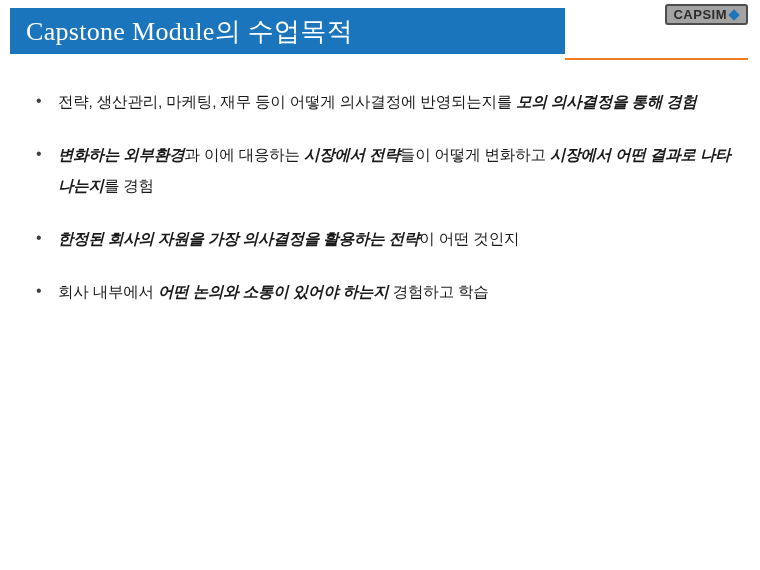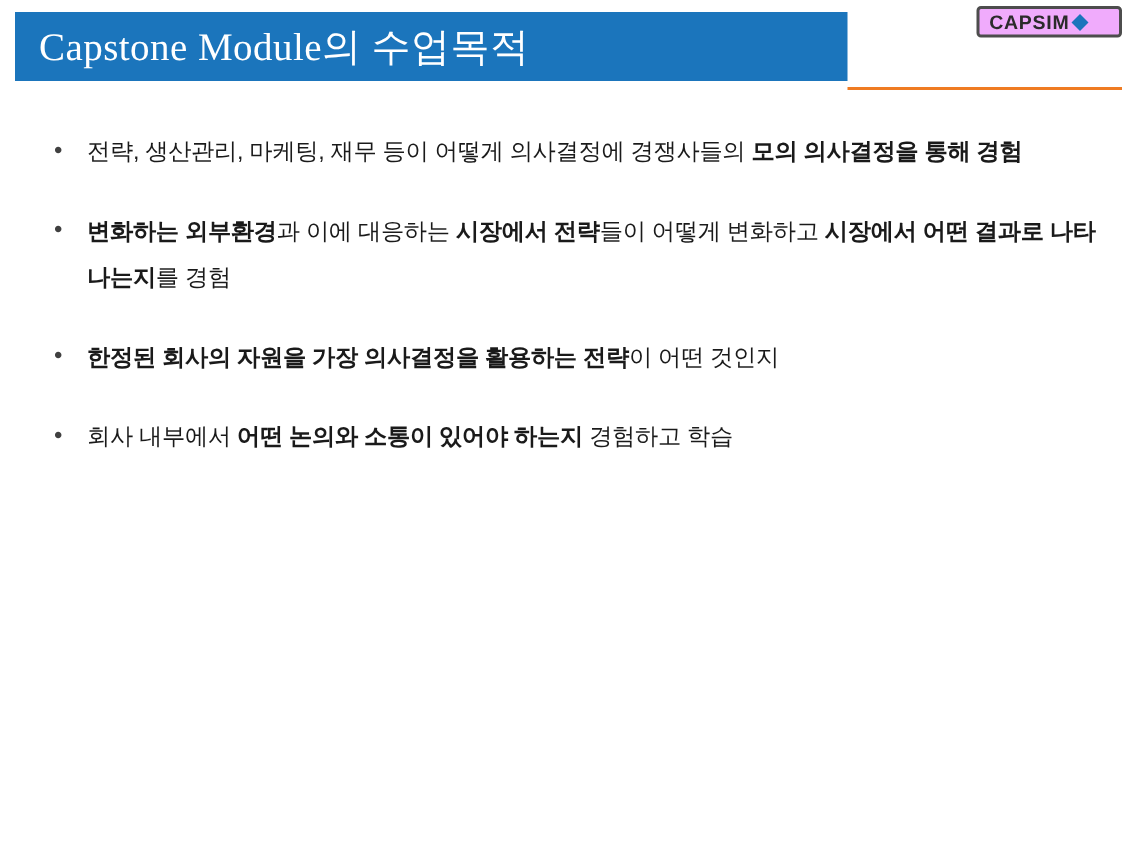--- a/index.html
+++ b/index.html
@@ -54,24 +54,24 @@
     position: absolute;
     top: -4px;
     right: 0;
     width: 185px;
     height: 56px;
   }
   .capsim-badge {
     position: absolute;
     top: 0;
     right: 2px;
-    background: #f0abfc;
+    background: #a3a3a3;
     border: 2px solid #4d4d4d;
     border-radius: 3px;
-    padding: 1px 22px 1px 6px;
+    padding: 1px 8px 1px 6px;
     display: flex;
     align-items: center;
     gap: 3px;
   }
   .capsim-text {
     font-family: "Liberation Sans", sans-serif;
     font-weight: bold;
     font-size: 13px;
     color: #2b2b2b;
     letter-spacing: 0.5px;
@@ -136,20 +136,21 @@
   }
   .bullet-text {
     flex: 1 1 auto;
     font-size: 15.5px;
     line-height: 31px;
     color: #1a1a1a;
     letter-spacing: -0.2px;
   }
   .bullet-text b {
     font-weight: bold;
+    font-style: italic;
   }
 </style>
 </head>
 <body>
 
 <div class="slide">
 
   <div class="header">
 
     <div class="title-bar">
@@ -163,21 +164,21 @@
       </div>
       <div class="logo-underline"></div>
     </div>
 
   </div>
 
   <div class="content">
 
     <div class="bullet-row">
       <span class="bullet-dot">•</span>
-      <span class="bullet-text"><span>전략, 생산관리, 마케팅, 재무 등이 어떻게 의사결정에 경쟁사들의 </span><b>모의 의사결정을 통해 경험</b></span>
+      <span class="bullet-text"><span>전략, 생산관리, 마케팅, 재무 등이 어떻게 의사결정에 반영되는지를 </span><b>모의 의사결정을 통해 경험</b></span>
     </div>
 
     <div class="bullet-row">
       <span class="bullet-dot">•</span>
       <span class="bullet-text"><b>변화하는 외부환경</b><span>과 이에 대응하는 </span><b>시장에서 전략</b><span>들이 어떻게 변화하고 </span><b>시장에서 어떤 결과로 나타나는지</b><span>를 경험</span></span>
     </div>
 
     <div class="bullet-row">
       <span class="bullet-dot">•</span>
       <span class="bullet-text"><b>한정된 회사의 자원을 가장 의사결정을 활용하는 전략</b><span>이 어떤 것인지</span></span>

